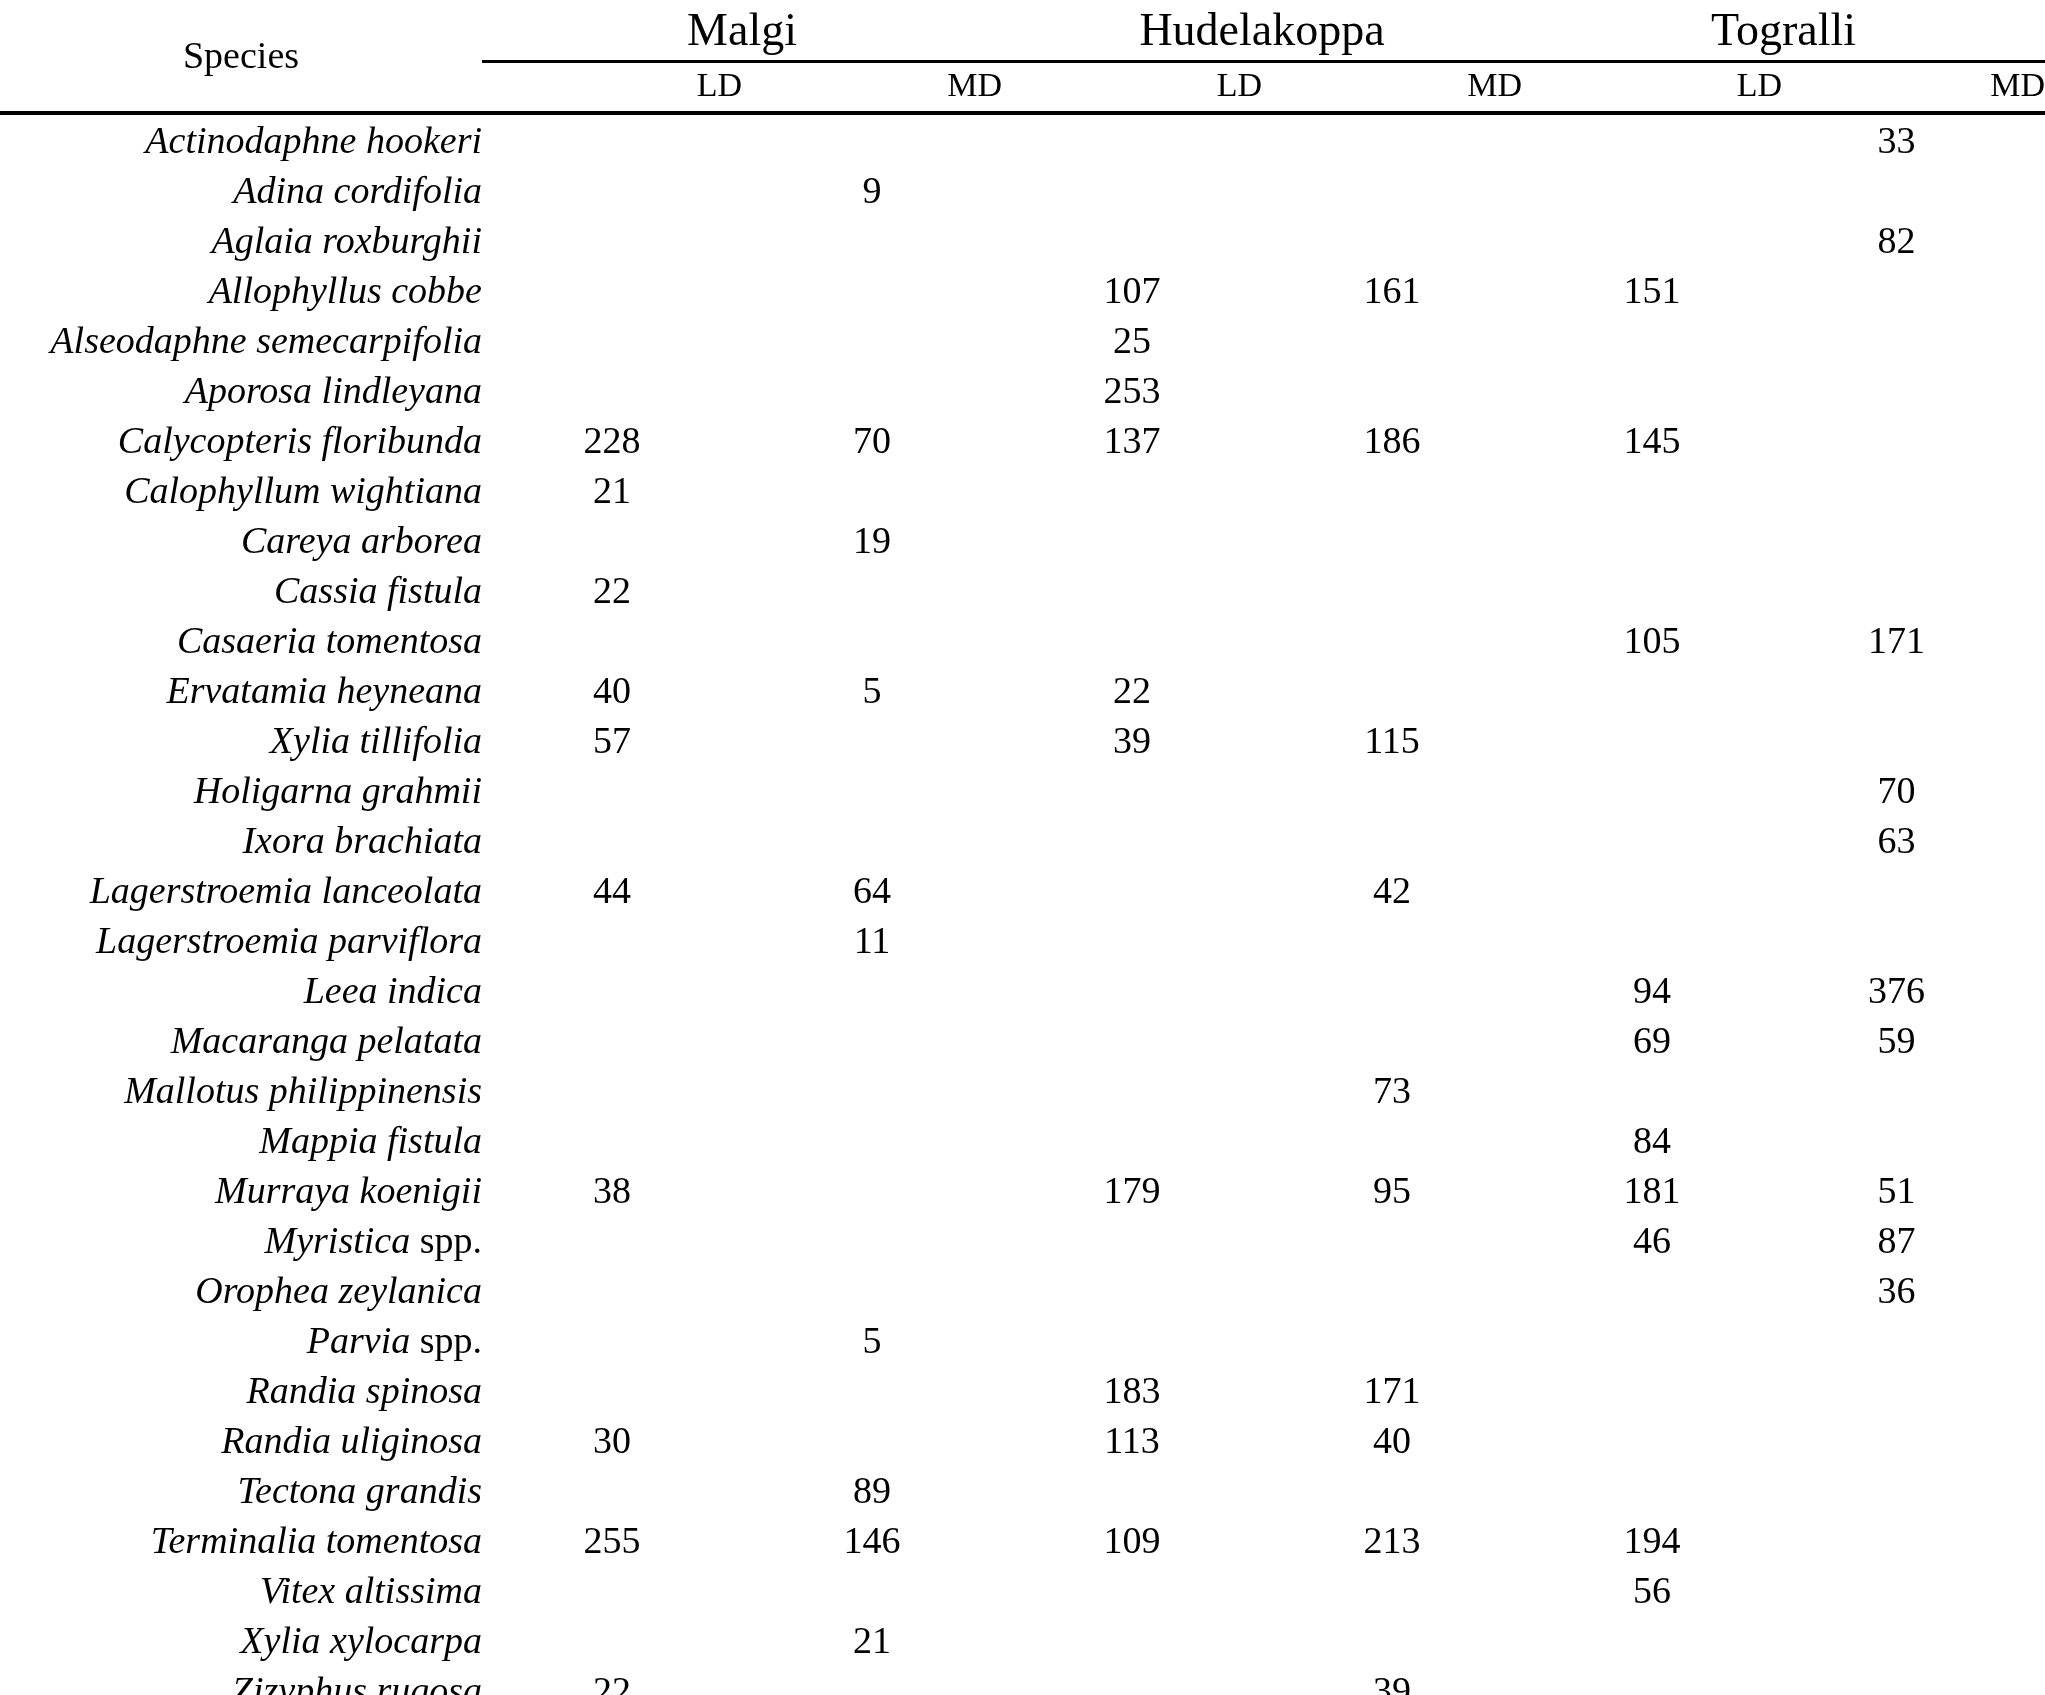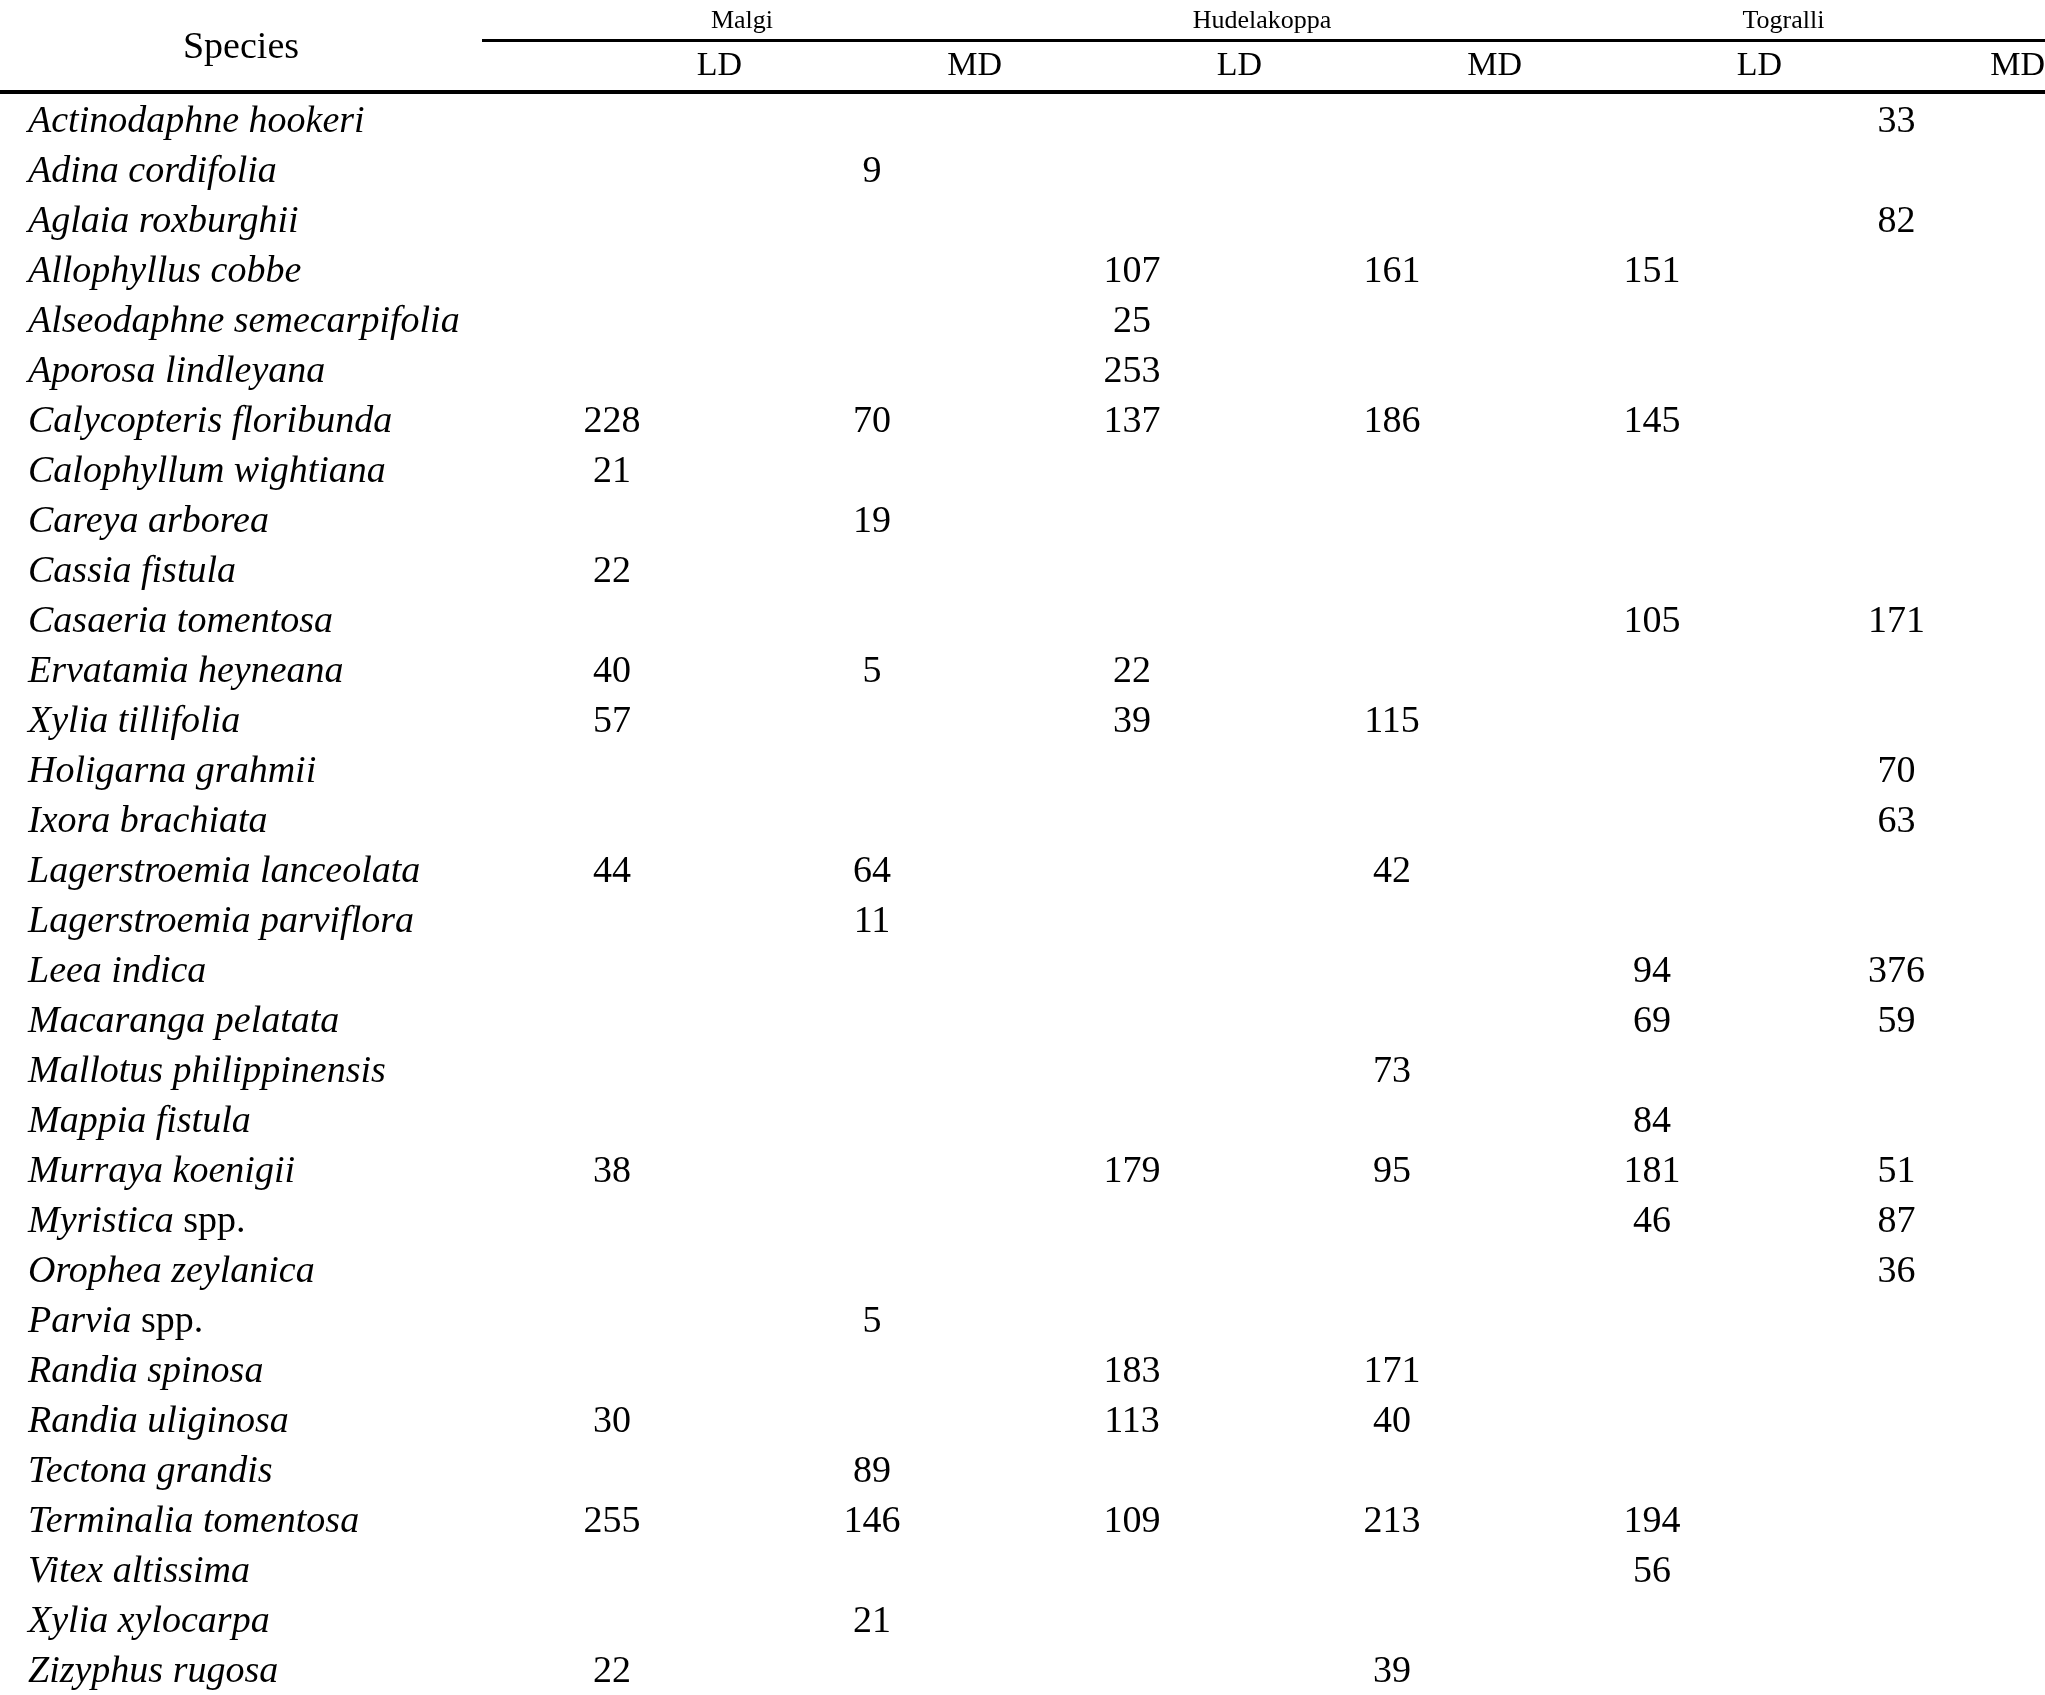--- a/index.html
+++ b/index.html
@@ -25,21 +25,21 @@
     width: 2045px;
     table-layout: fixed;
   }
   col.c-species { width: 482px; }
   col.c-num     { width: 260px; }
   col.c-num-last{ width: 263px; }
 
   
   .grp-label {
     text-align: center;
-    font-size: 26px;
+    font-size: 46px;
     font-weight: normal;
     padding: 6px 0 4px 0;
     line-height: 1.05;
     vertical-align: bottom;
   }
   .grp-rule-cell {
     padding: 0;
     height: 7px;
   }
   .grp-rule {
@@ -69,21 +69,21 @@
   .thick-line {
     height: 4px;
     background: #000;
     width: 100%;
   }
 
   
   td.species {
     font-style: italic;
     font-size: 38px;
-    text-align: left;
+    text-align: right;
     padding: 6px 0 6px 28px;
     white-space: nowrap;
     line-height: 1.0;
   }
   td.species .upright { font-style: normal; }
   td.num {
     font-size: 38px;
     text-align: center;
     padding: 6px 0 6px 0;
     line-height: 1.0;

